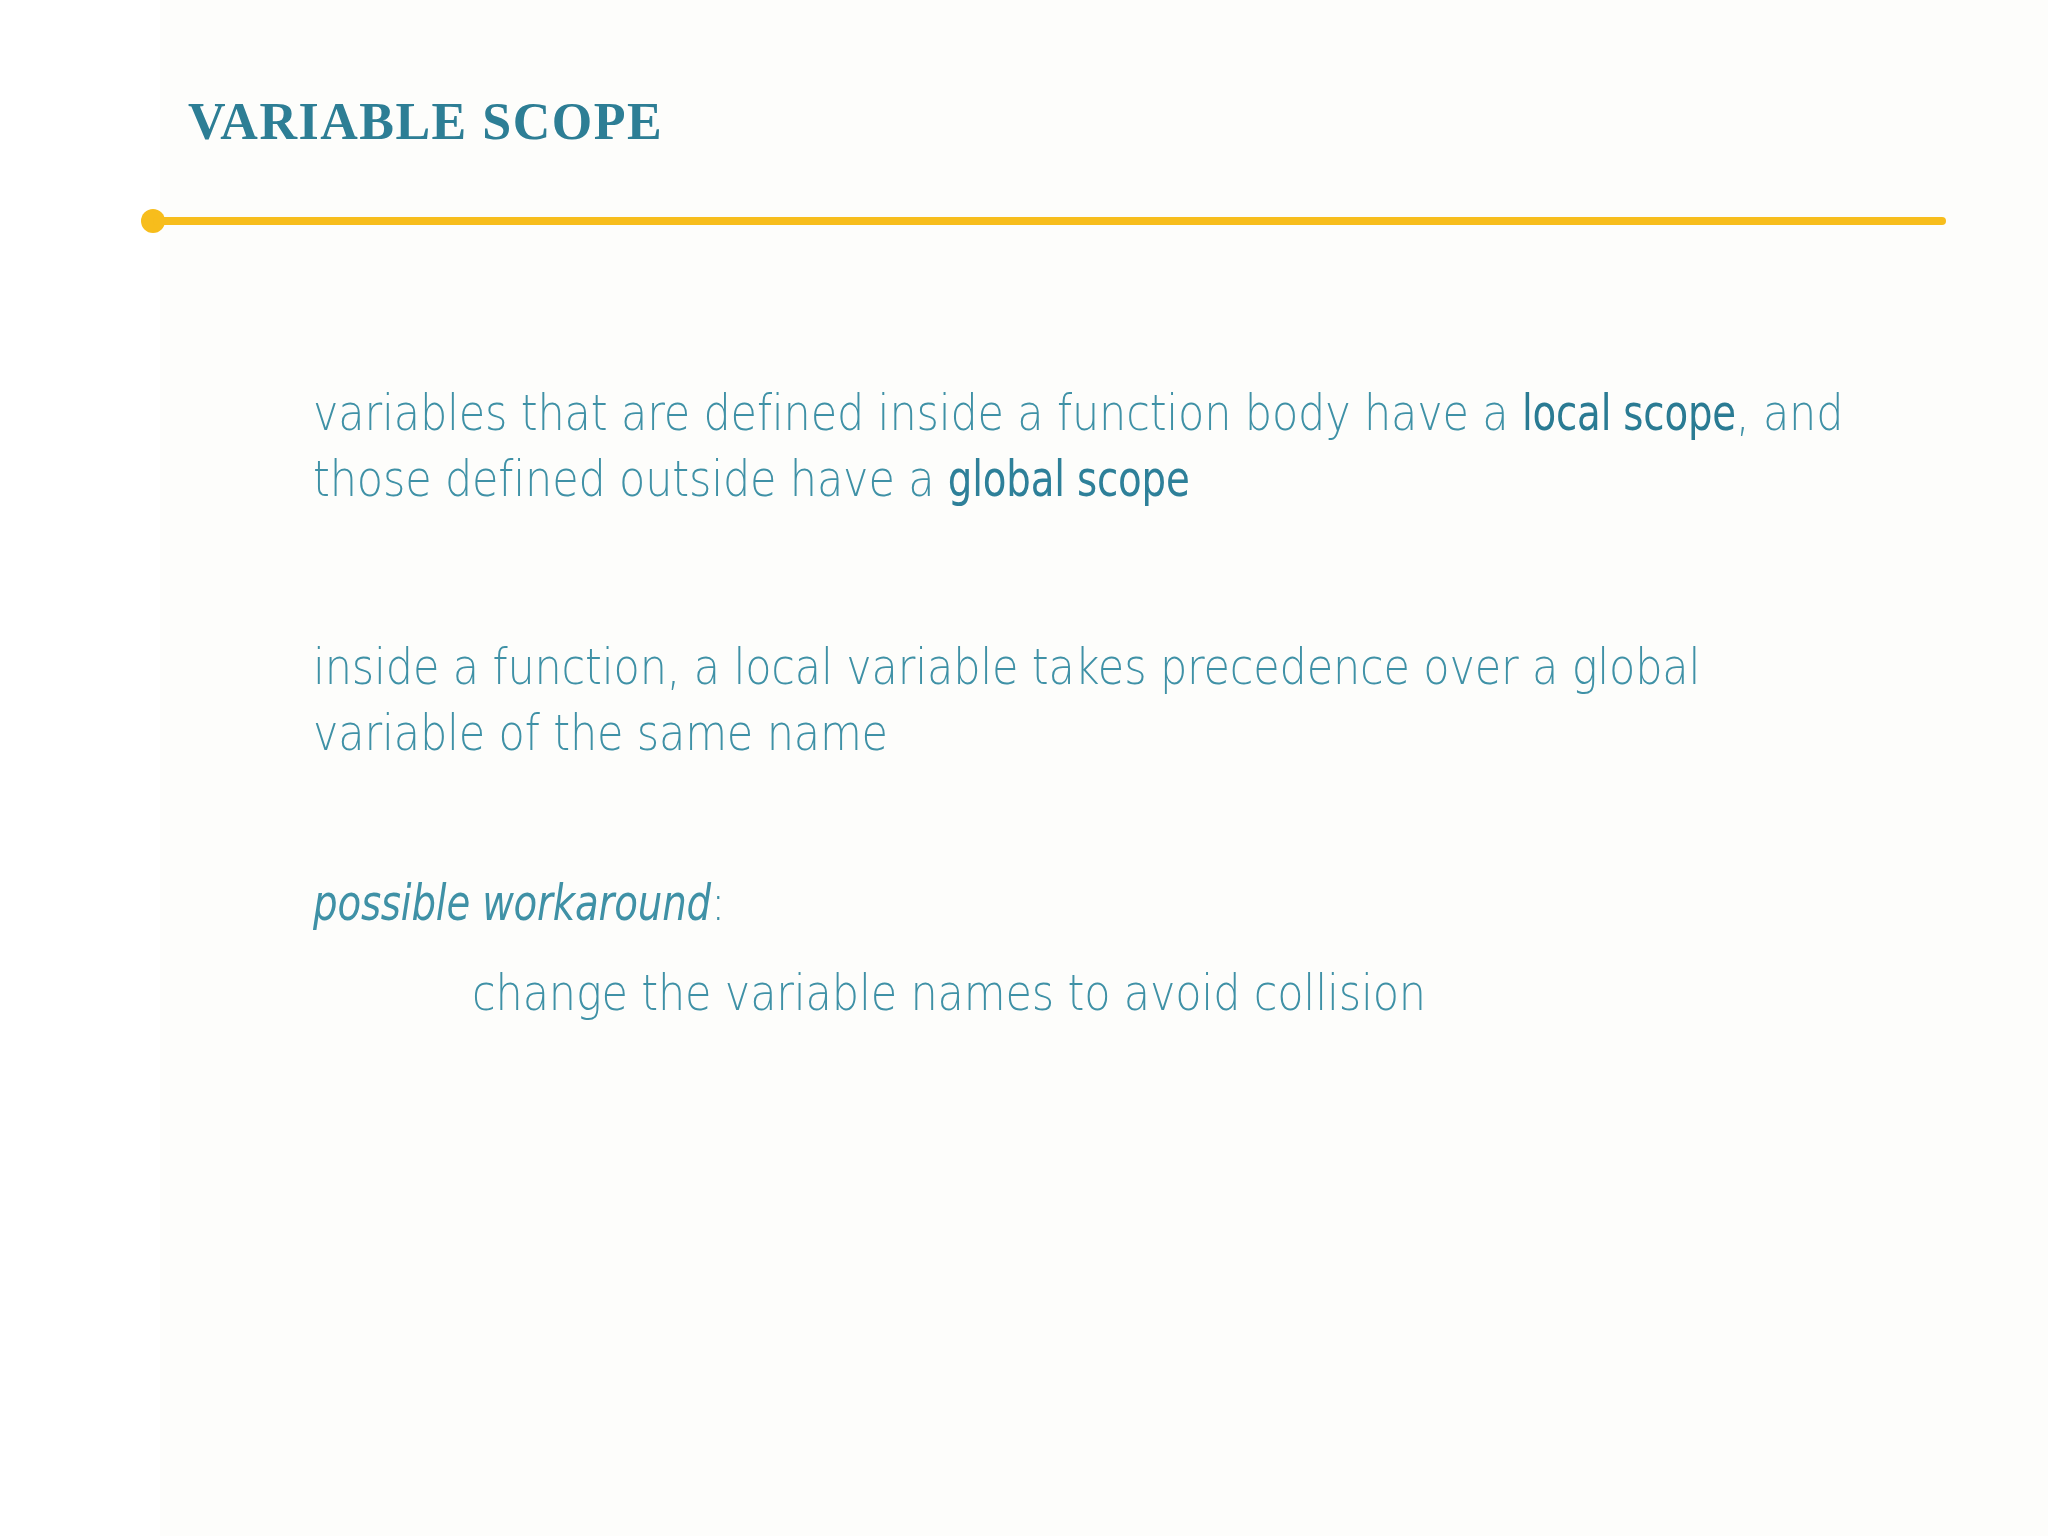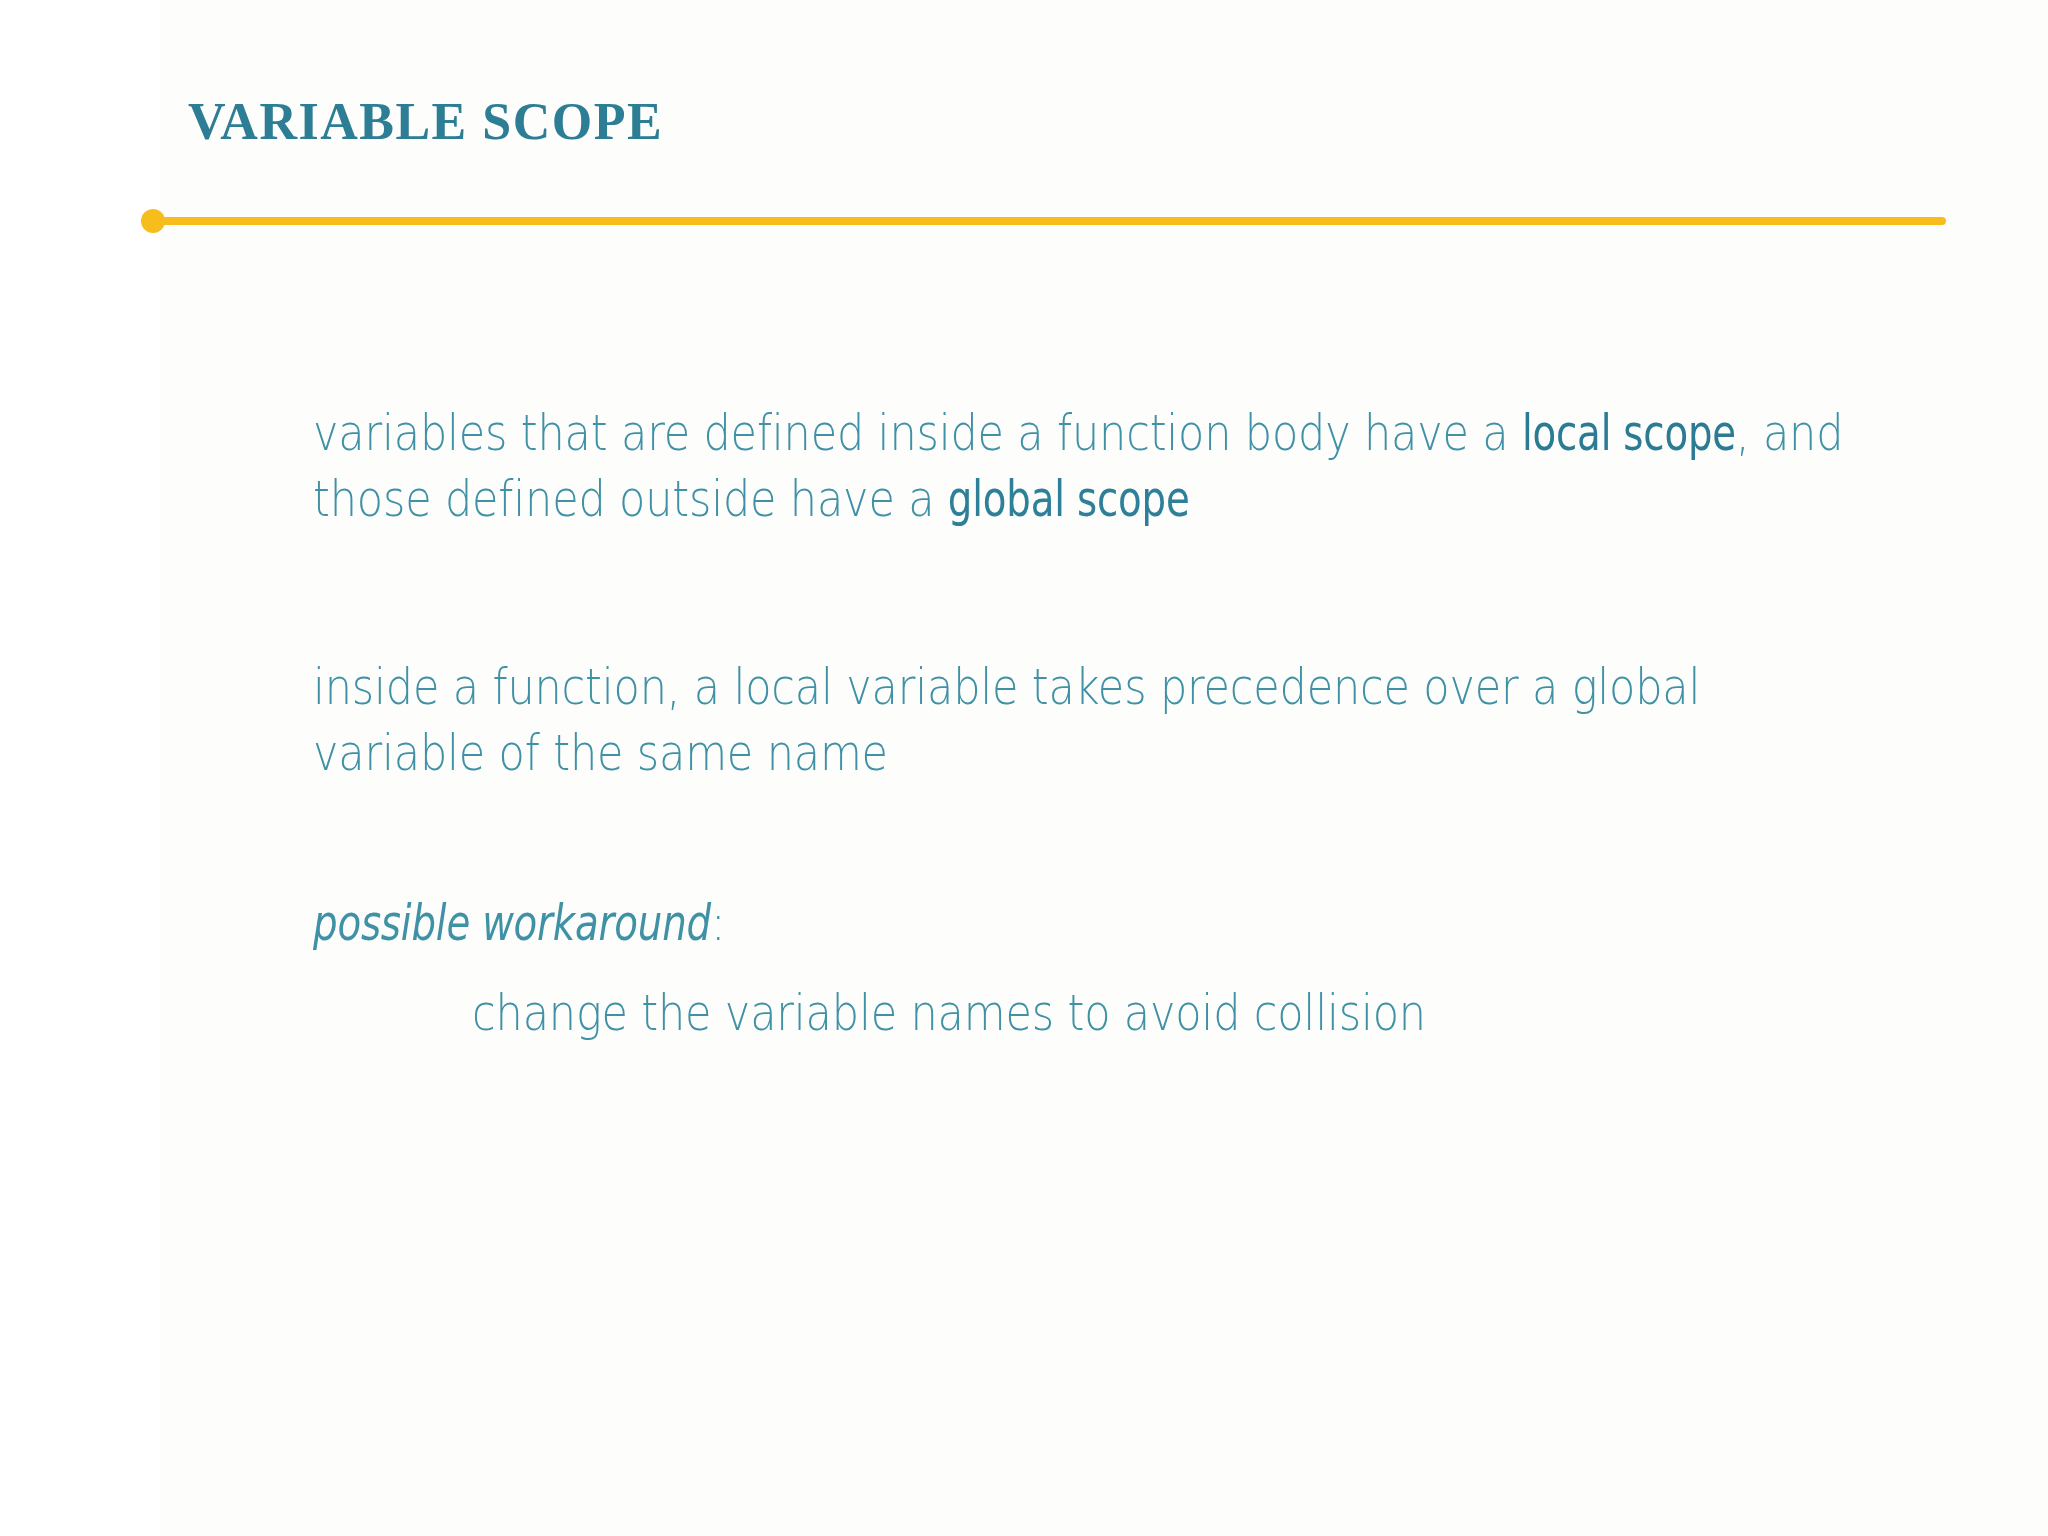--- a/index.html
+++ b/index.html
@@ -76,21 +76,21 @@
     width: 24px;
     height: 24px;
     border-radius: 50%;
     background: #f7bd1c;
   }
 
   
   .body-area {
     position: absolute;
     left: 313px;
-    top: 400px;
+    top: 380px;
     width: 1560px;
   }
 
   .para {
     margin: 0;
     color: #3f91a6;
     font-family: "DejaVu Sans", sans-serif;
     font-stretch: condensed;
     font-weight: 300;
     font-size: 50px;

